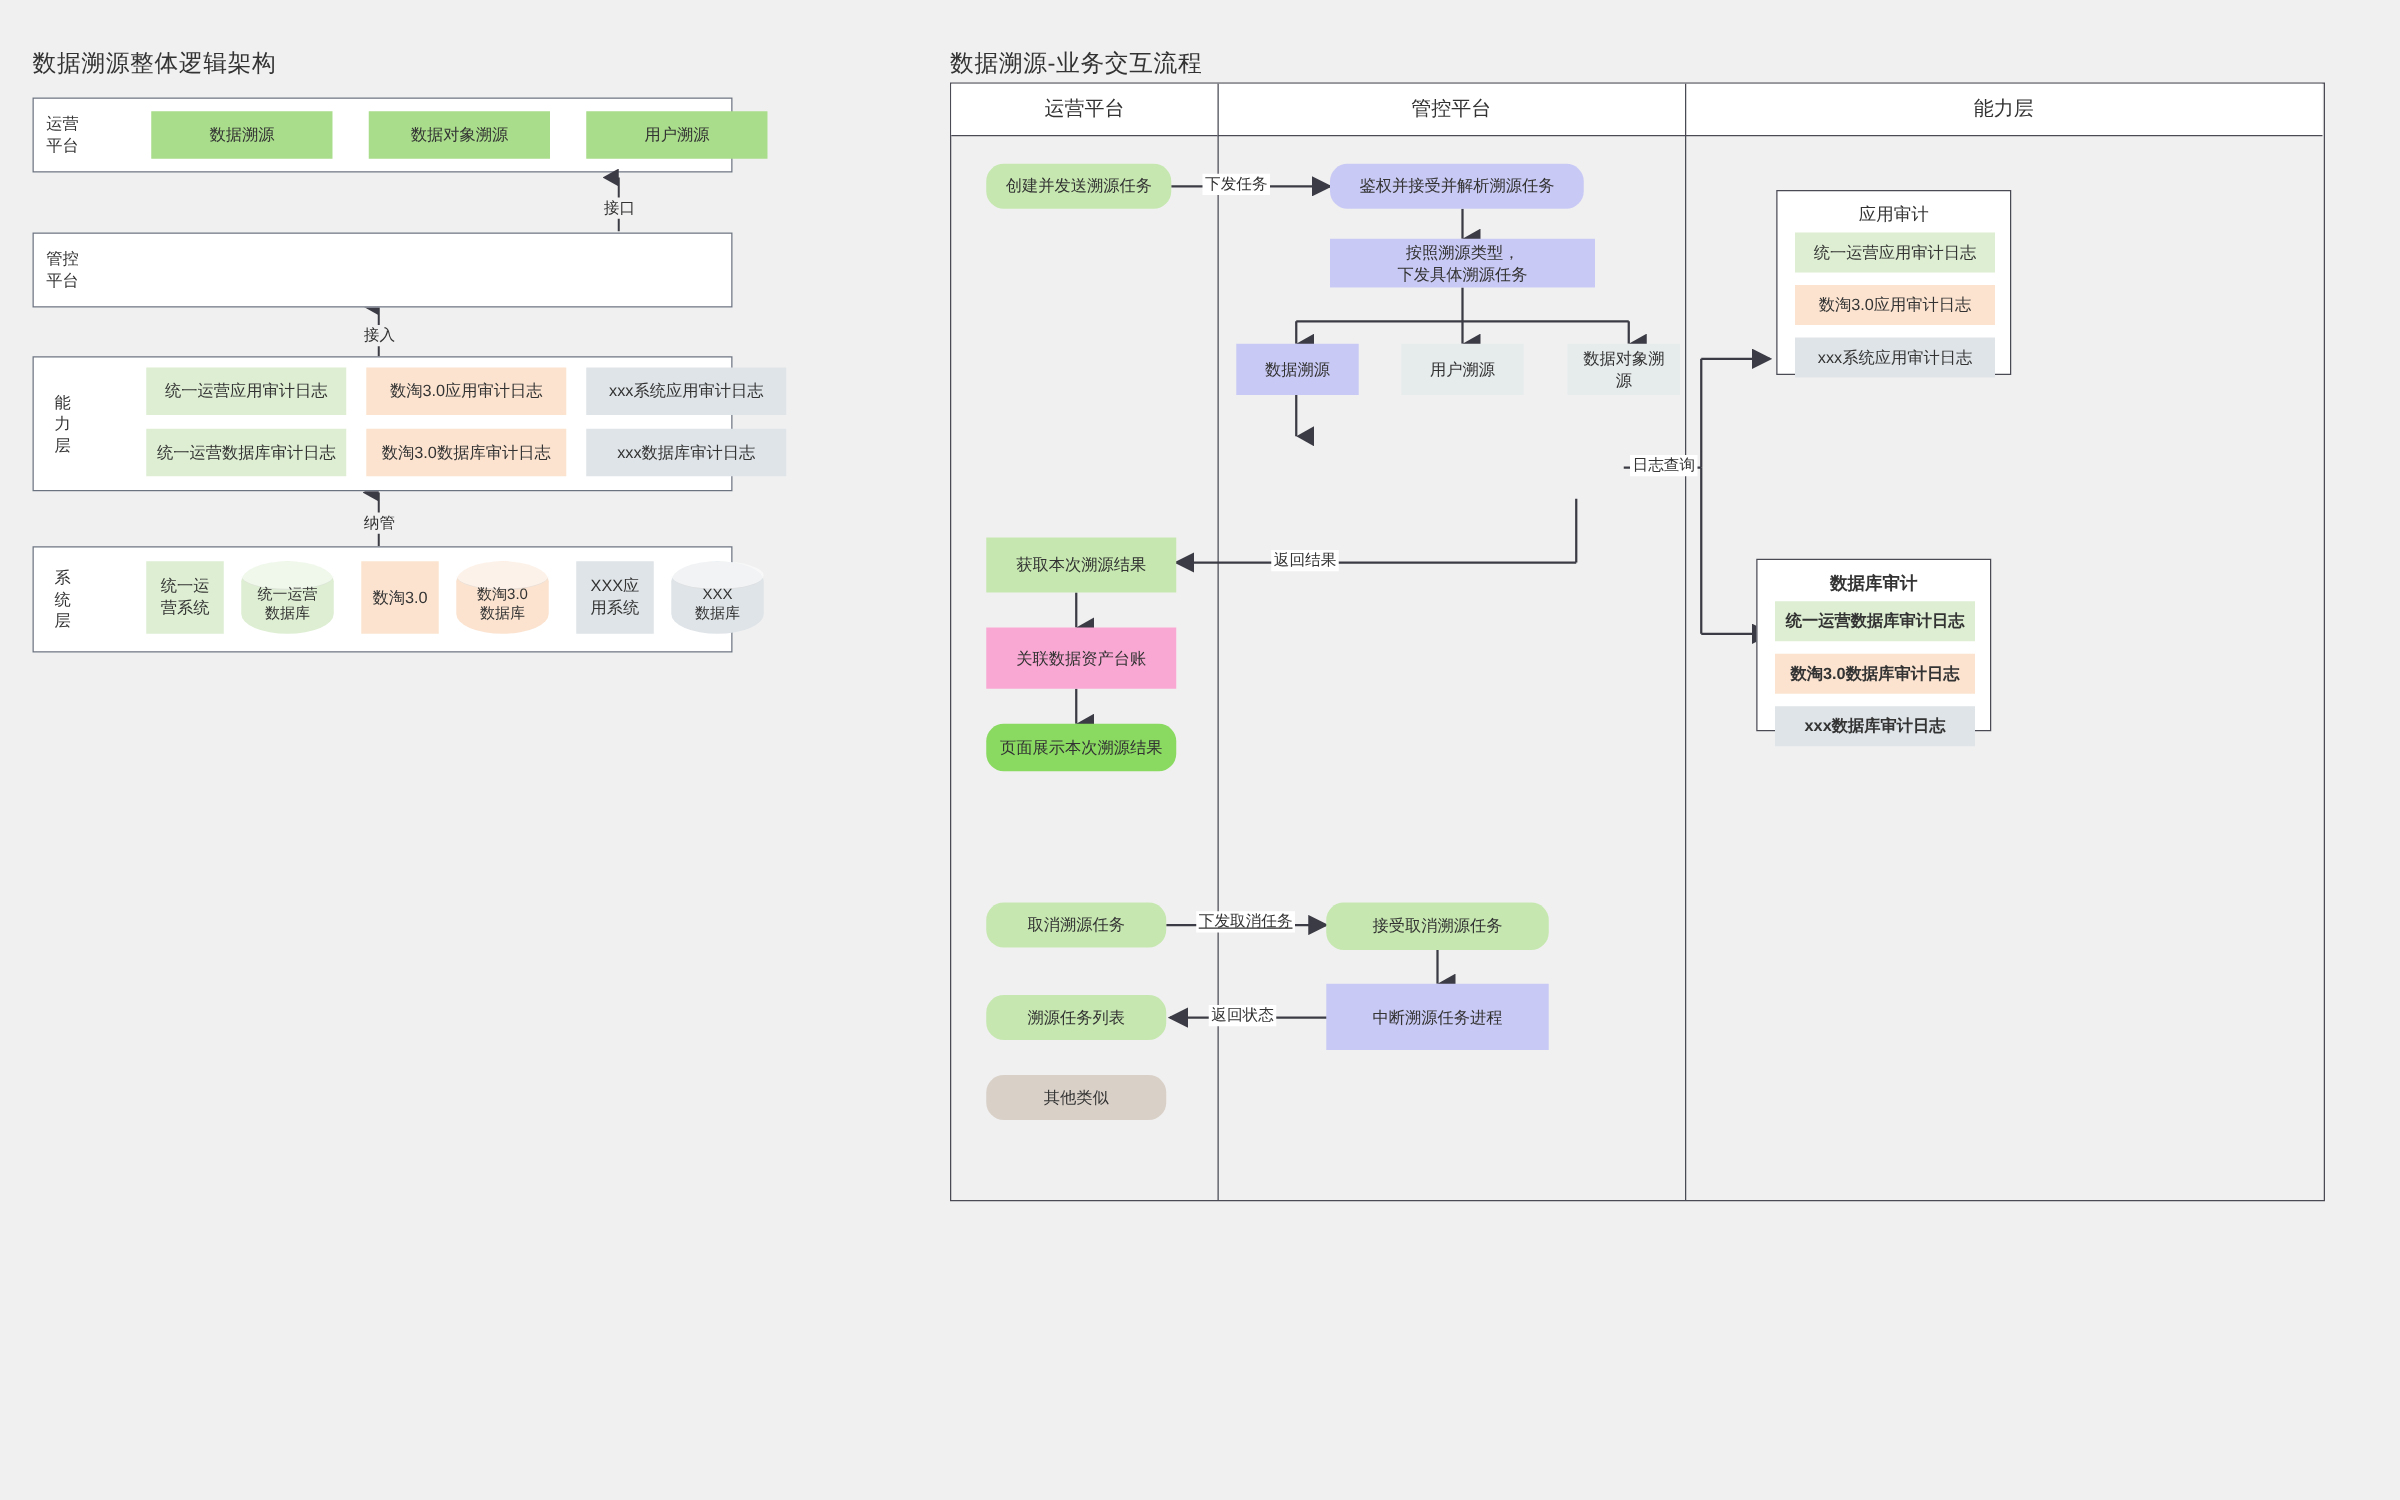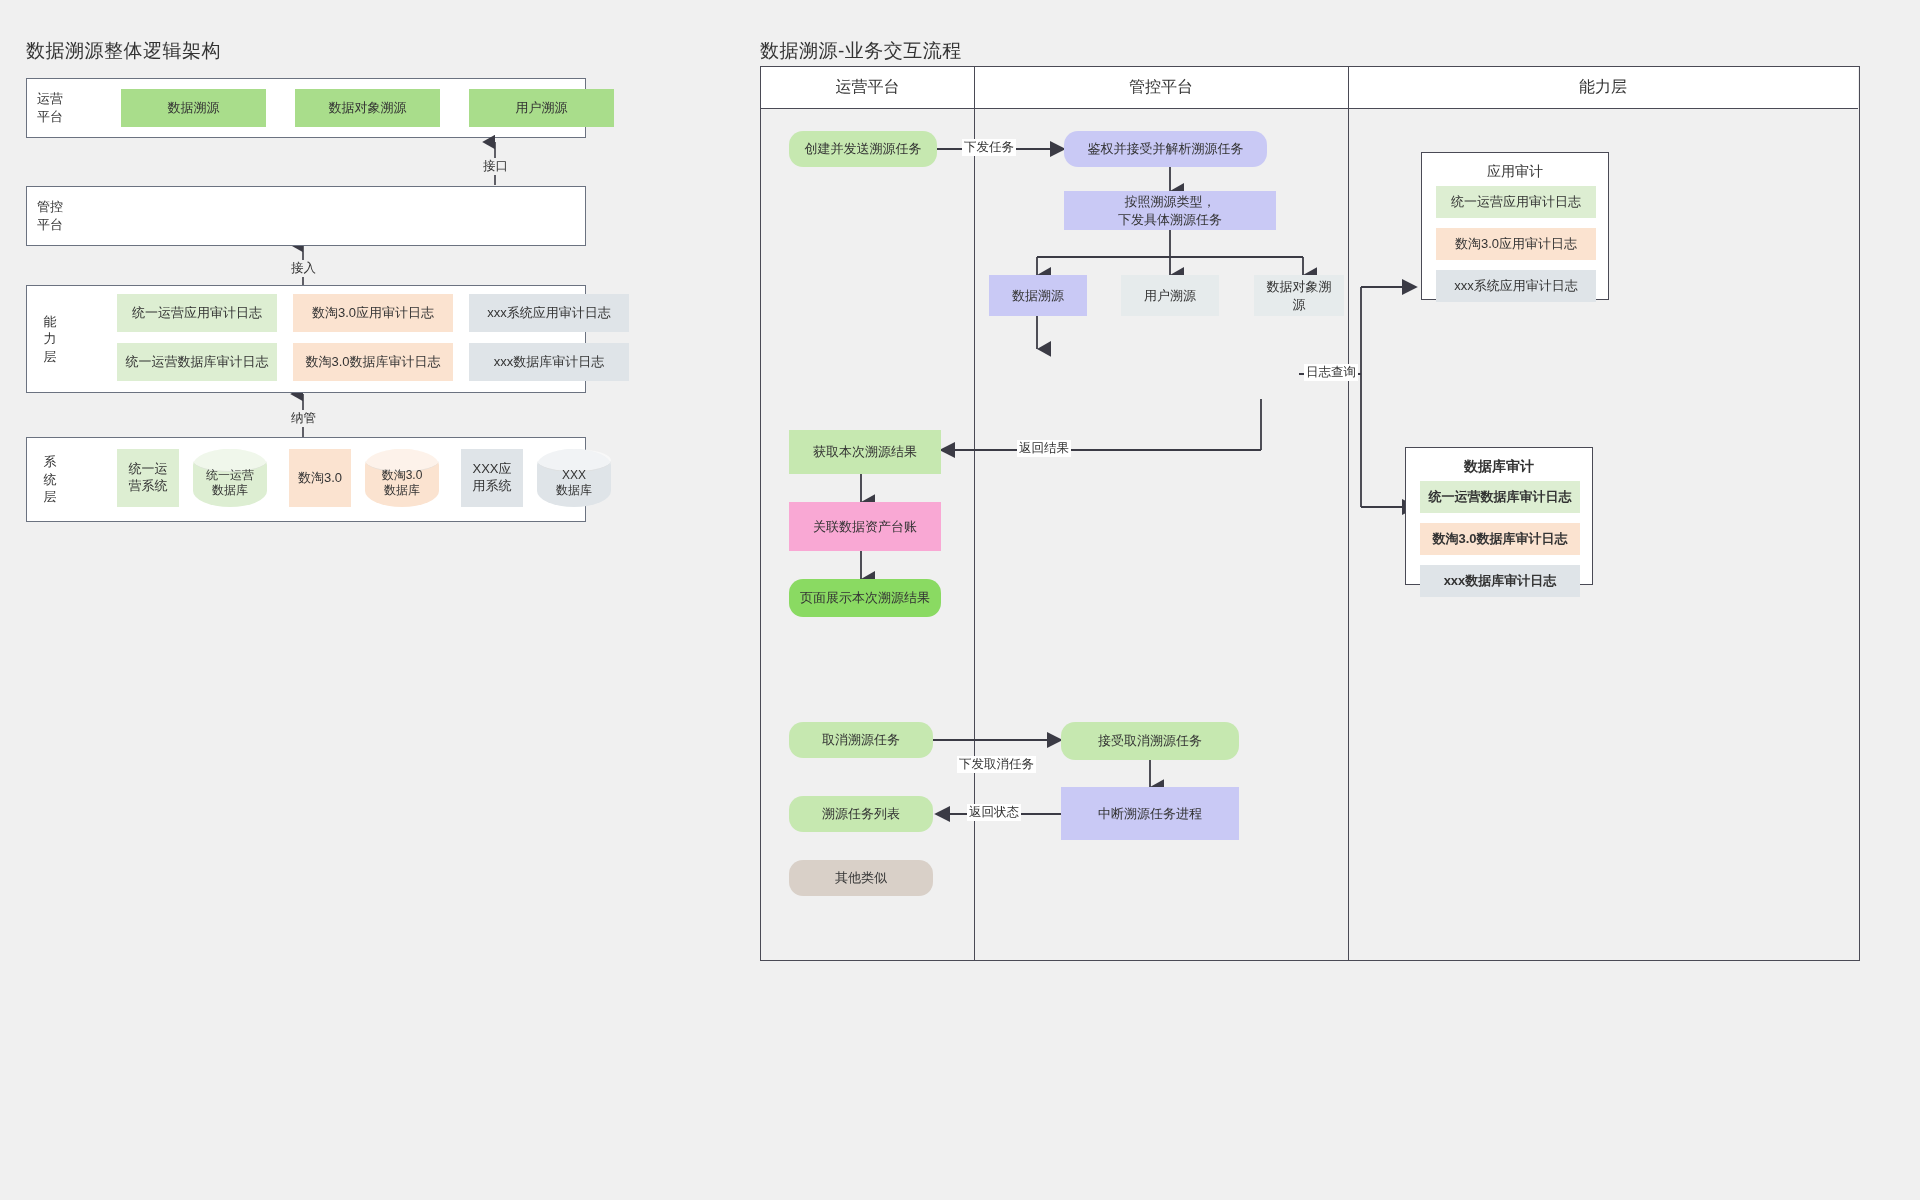--- a/index.html
+++ b/index.html
@@ -317,21 +317,21 @@
 源</div>
 
 
     <div class="node n-green round" style="left:300px;top:655px;width:178px;height:38px;">接受取消溯源任务</div>
 
     <div class="node n-purple" style="left:300px;top:720px;width:178px;height:53px;">中断溯源任务进程</div>
 
     <div class="flow-label" style="left:201px;top:72px;">下发任务</div>
     <div class="flow-label" style="left:543px;top:297px;">日志查询</div>
     <div class="flow-label" style="left:256px;top:373px;">返回结果</div>
-    <div class="flow-label" style="left:196px;top:689px;">下发取消任务</div>
+    <div class="flow-label" style="left:196px;top:662px;text-decoration:underline;">下发取消任务</div>
     <div class="flow-label" style="left:206px;top:737px;">返回状态</div>
 
     <div class="subpanel" style="left:660px;top:85px;width:188px;height:148px;">
       <div class="subpanel-title">应用审计</div>
       <div class="node green-pale" style="left:14px;top:33px;width:160px;height:32px;background:#ddeed2;position:absolute;">统一运营应用审计日志</div>
       <div class="node" style="left:14px;top:75px;width:160px;height:32px;background:#fbe3d0;position:absolute;">数淘3.0应用审计日志</div>
       <div class="node" style="left:14px;top:117px;width:160px;height:32px;background:#dfe4e8;position:absolute;">xxx系统应用审计日志</div>
     </div>
 
     <div class="subpanel" style="left:644px;top:380px;width:188px;height:138px;font-weight:bold;">

